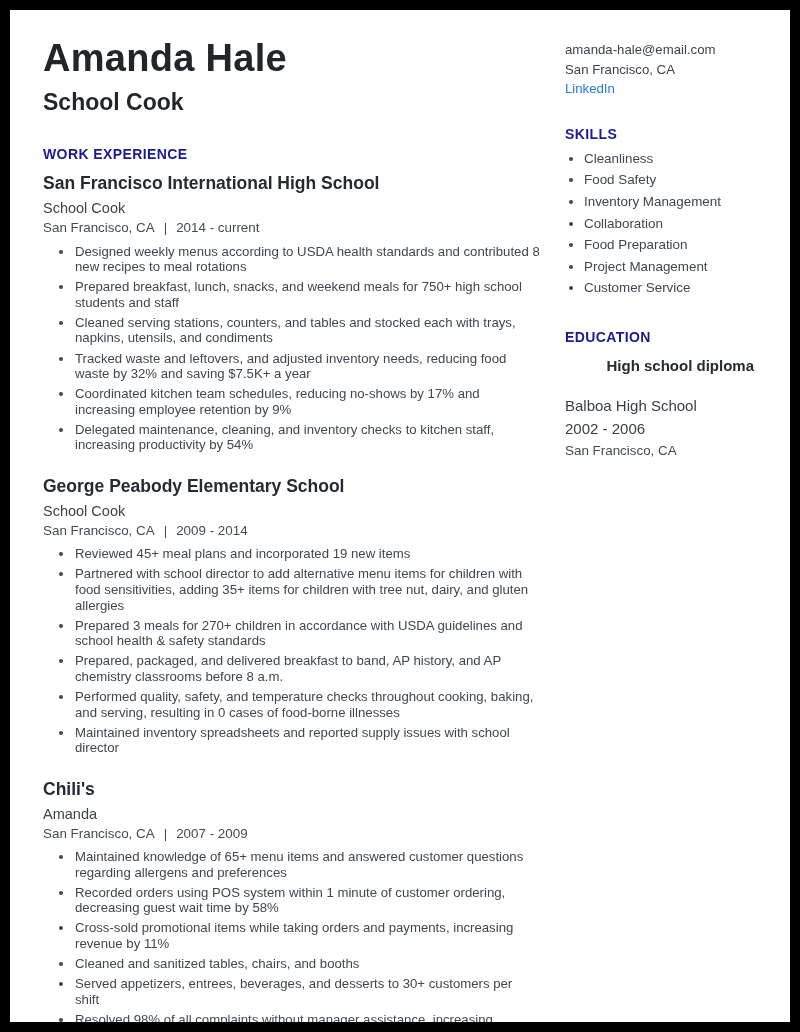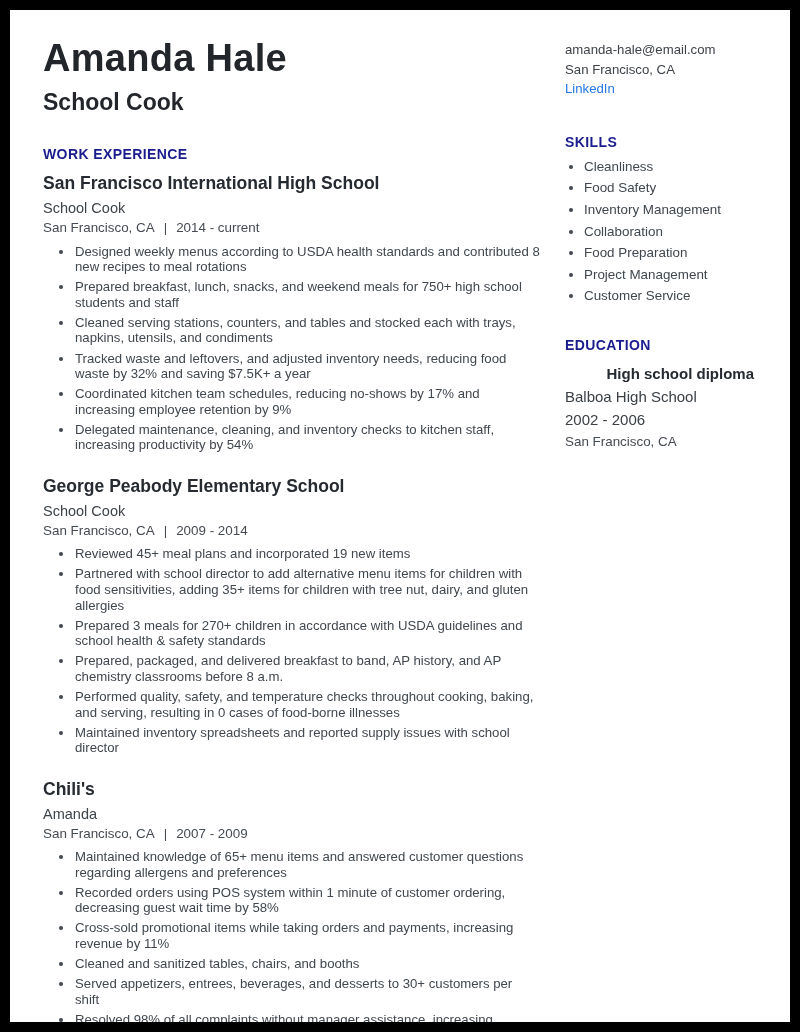--- a/index.html
+++ b/index.html
@@ -83,21 +83,21 @@
     font-size: 13.2px;
     color: #3d4349;
     line-height: 19.5px;
     margin-top: 4px;
   }
   .contact .link {
     color: #2577e5;
     cursor: pointer;
   }
 
-  .col-side .skills-heading { margin-top: 36px; }
+  .col-side .skills-heading { margin-top: 28px; }
   ul.skills {
     margin-top: 9px;
     padding-left: 19px;
     list-style-type: disc;
   }
   ul.skills li {
     font-size: 13.4px;
     color: #40474e;
     line-height: 1.2;
     margin-bottom: 5.5px;
@@ -108,21 +108,21 @@
     font-size: 15px;
     font-weight: 700;
     color: #262b31;
     margin-top: 10px;
     line-height: 1.3;
     text-align: right;
   }
   .edu-school {
     font-size: 15px;
     color: #3a4046;
-    margin-top: 4px;
+    margin-top: 21px;
     line-height: 1.3;
   }
   .edu-dates {
     font-size: 15px;
     color: #3a4046;
     margin-top: 3px;
     line-height: 1.3;
   }
   .edu-location {
     font-size: 13.4px;

